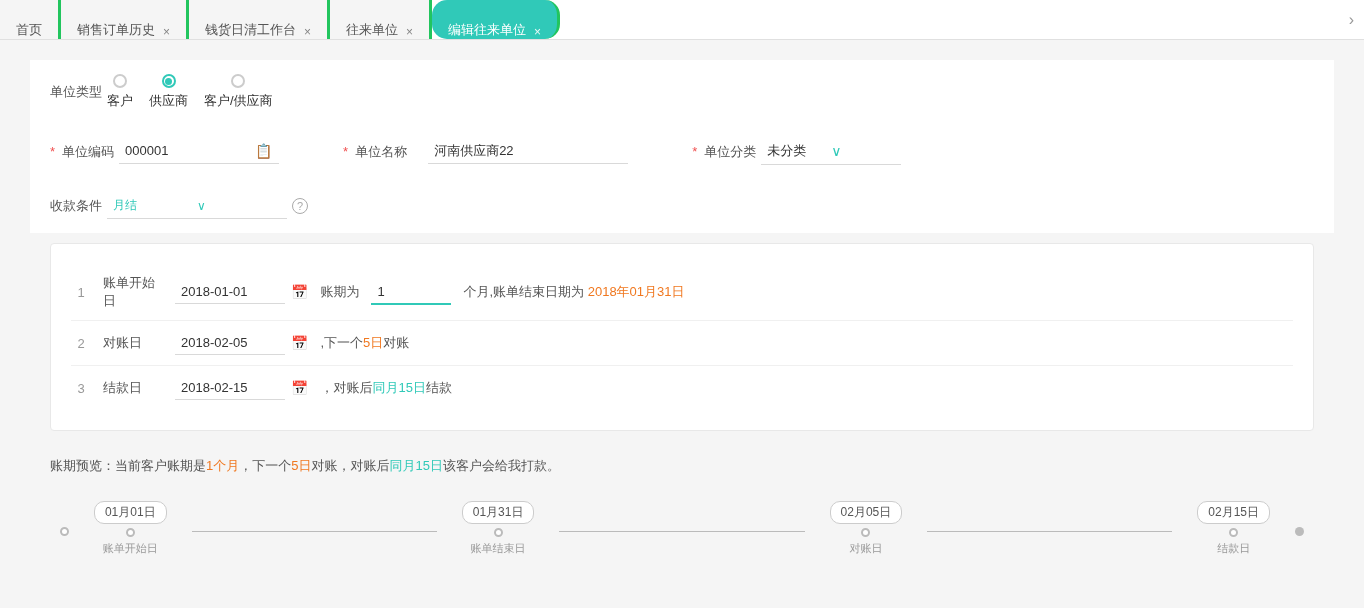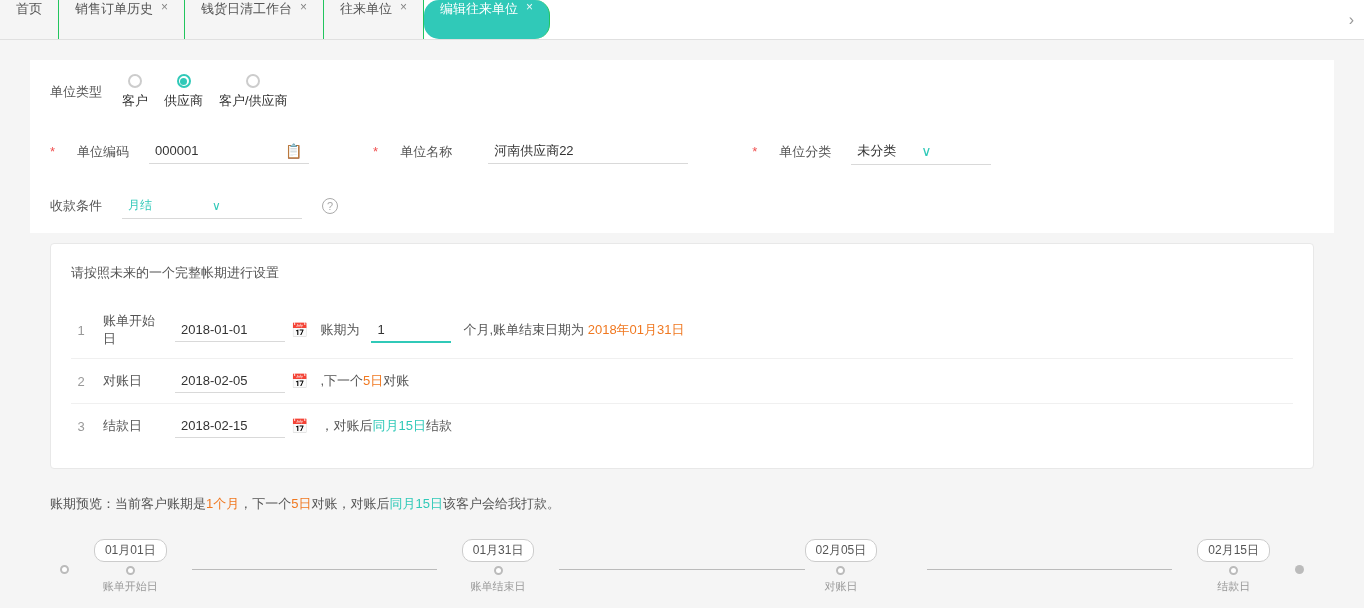--- a/index.html
+++ b/index.html
@@ -9,27 +9,27 @@
     .tab-bar {
       display: flex;
       align-items: center;
       background: #fff;
       border-bottom: 1px solid #e0e0e0;
       padding: 0;
       height: 40px;
     }
     .tab-item {
       display: flex;
-      align-items: flex-start;
+      align-items: flex-end;
       padding: 0 16px;
       height: 100%;
       cursor: pointer;
       font-size: 13px;
       color: #555;
-      border-right: 1px solid #22c55e;
+      border-right: 3px solid #22c55e;
       white-space: nowrap;
       background: #f5f5f5;
     }
     .tab-item:first-child { border-left: none; }
     .tab-item.active {
       background: #30c9b8;
       color: #fff;
       border-radius: 15px;
     }
     .tab-item .close-x {
@@ -63,21 +63,21 @@
     .form-row {
       display: flex;
       align-items: center;
       padding: 14px 20px;
       gap: 24px;
     }
 
     .form-group {
       display: flex;
       align-items: center;
-      gap: 20px;
+      gap: 5px;
     }
 
     .form-label {
       color: #555;
       white-space: nowrap;
       font-size: 13px;
     }
 
     .required-star {
       color: #f05050;
@@ -387,21 +387,20 @@
           <span>月结</span>
           <span class="chevron-down">∨</span>
         </div>
         <div class="icon-question">?</div>
       </div>
     </div>
 
   </div>
 
   <div class="panel">
-    <div class="panel-hint">请按照未来的一个完整帐期进行设置</div>
 
     <div class="setting-row">
       <span class="row-num">1</span>
       <span class="row-label">账单开始日</span>
       <div class="date-input-wrap">
         <input type="text" class="date-input" value="2018-01-01" style="">
         <span class="icon-calendar">📅</span>
       </div>
       <span class="row-desc">账期为</span>
       <input type="text" class="period-input" value="1" style="">
@@ -460,21 +459,21 @@
       <div style="flex:1;display:flex;flex-direction:column;align-items:center;">
         <div class="node-container">
           <div class="bubble">01月31日</div>
           <div class="dot"></div>
           <div class="node-lbl">账单结束日</div>
         </div>
       </div>
 
       <div style="flex:2;height:1px;background:#bbb;margin-top:30px;"></div>
 
-      <div style="flex:1;display:flex;flex-direction:column;align-items:flex-start;">
+      <div style="flex:1;display:flex;flex-direction:column;align-items:center;">
         <div class="node-container">
           <div class="bubble">02月05日</div>
           <div class="dot"></div>
           <div class="node-lbl">对账日</div>
         </div>
       </div>
 
       <div style="flex:2;height:1px;background:#bbb;margin-top:30px;"></div>
 
       <div style="flex:1;display:flex;flex-direction:column;align-items:center;">

